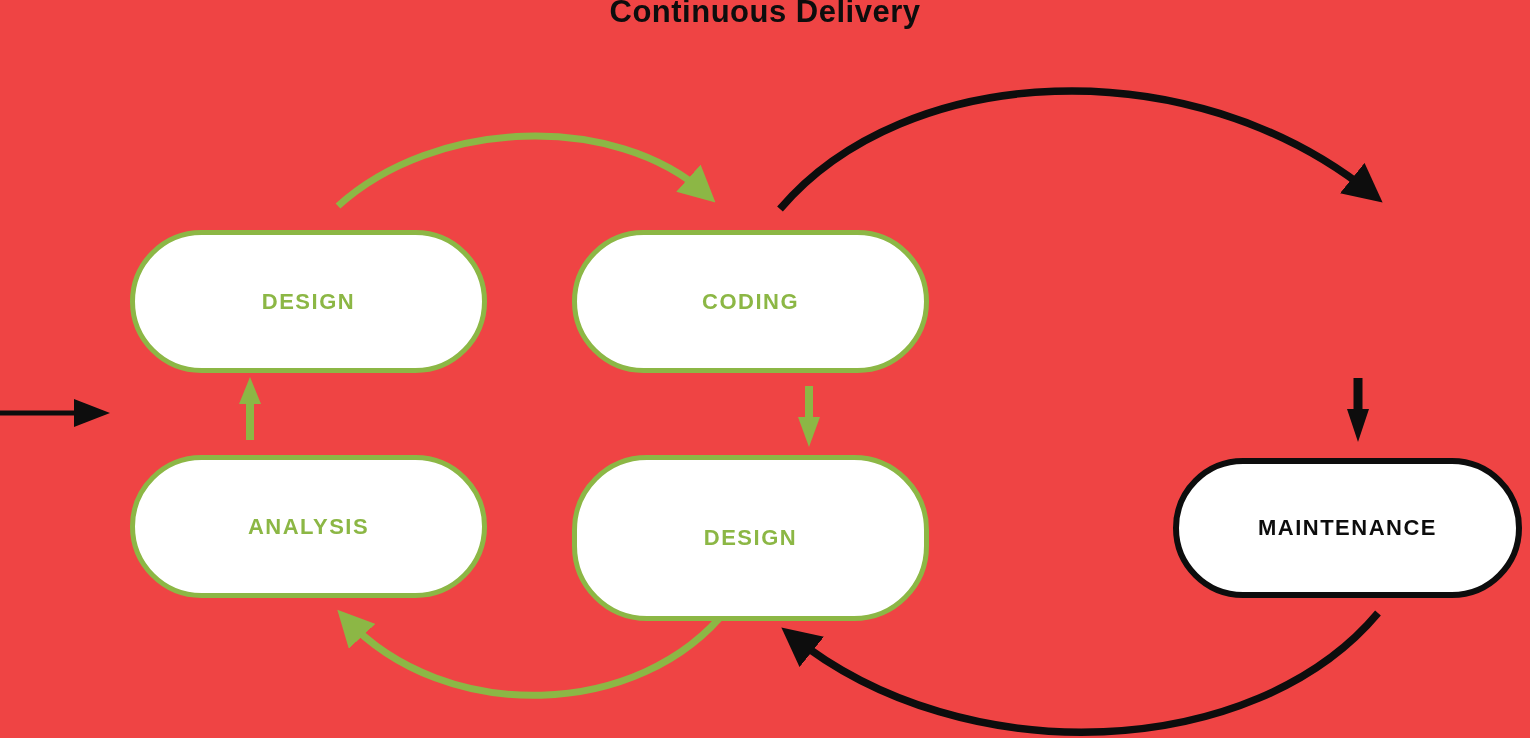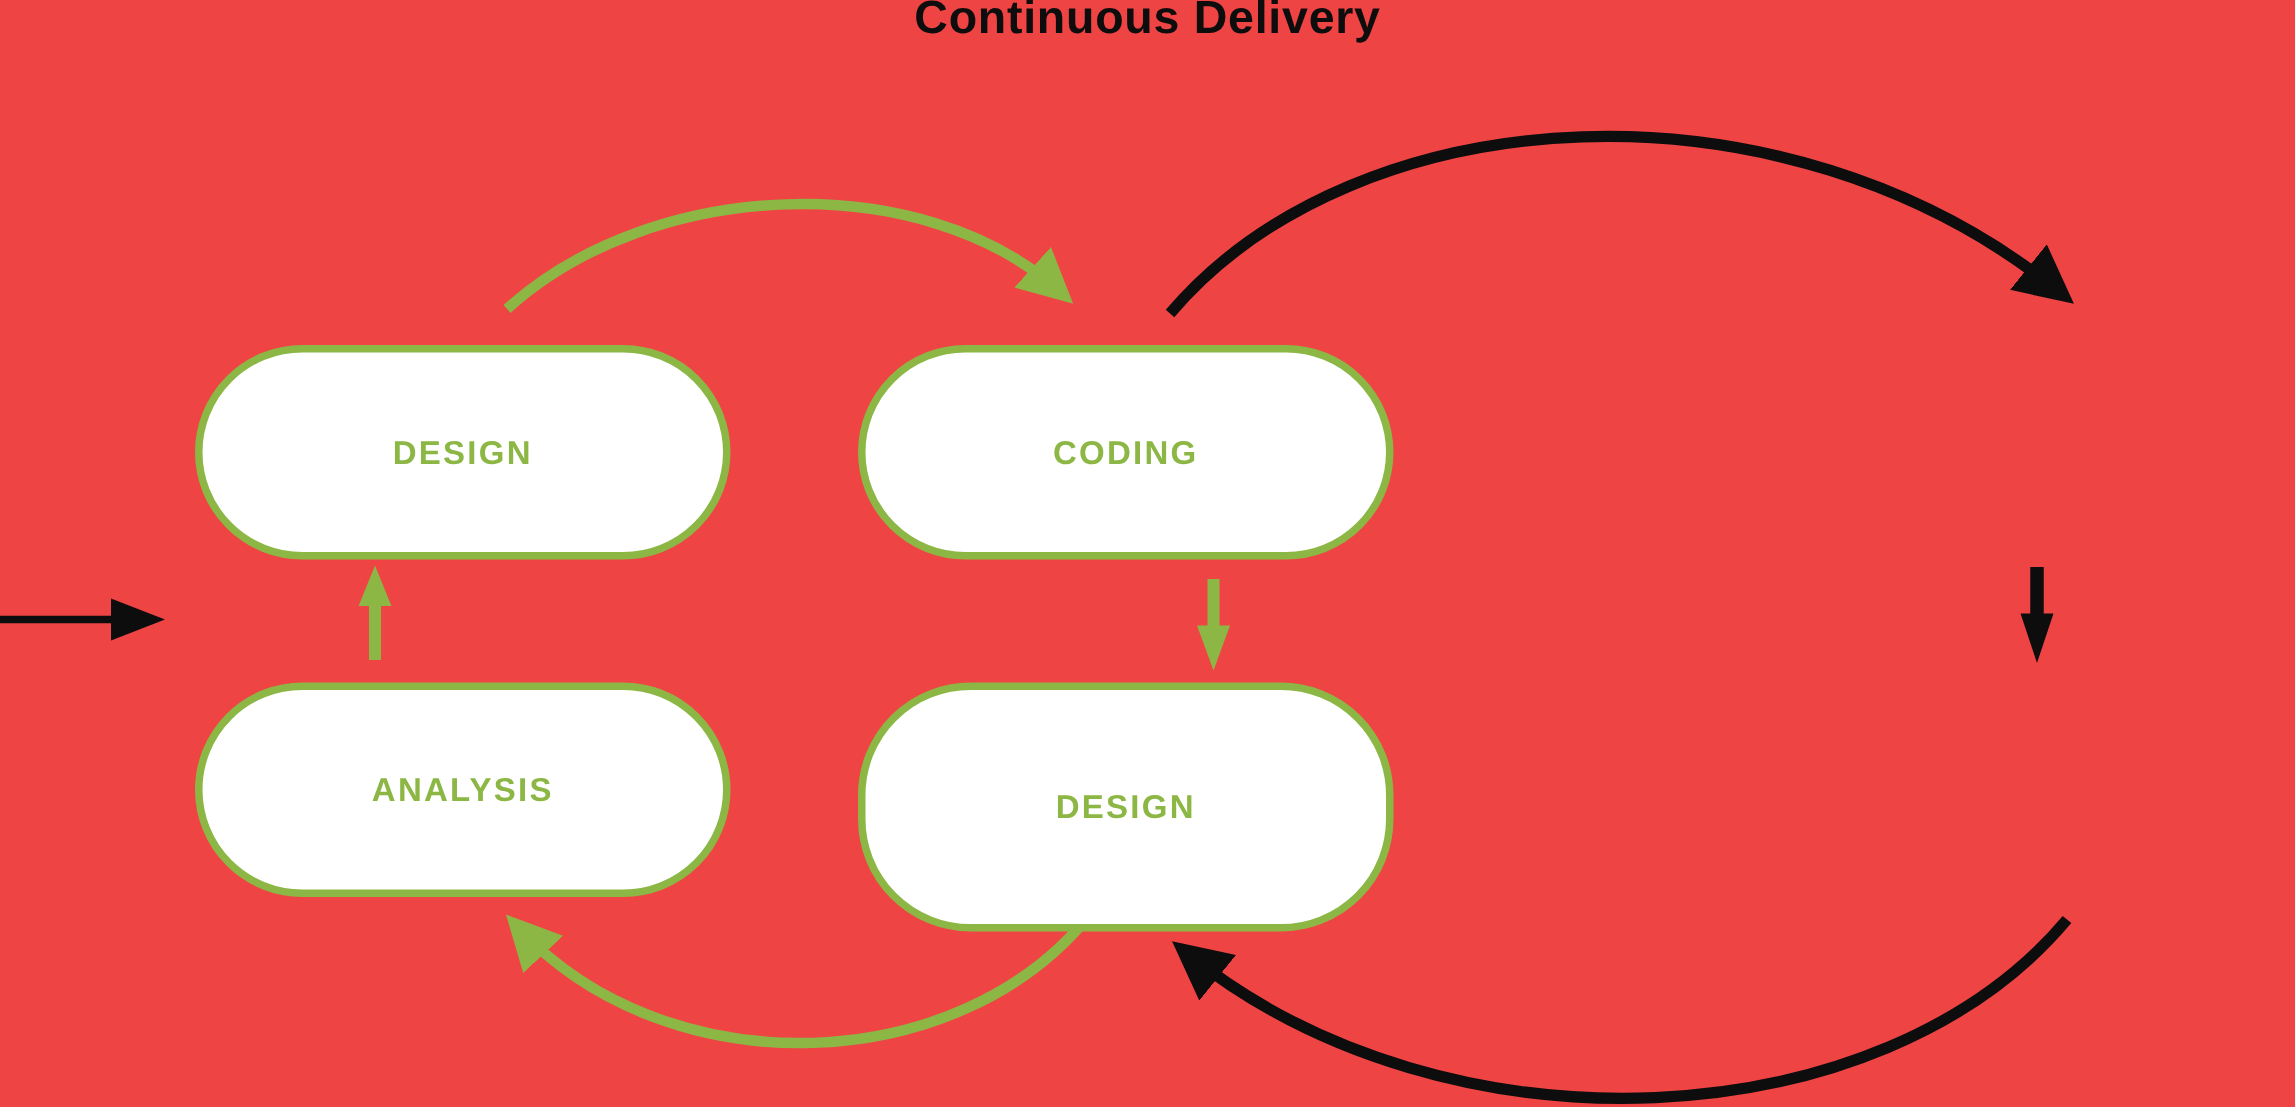--- a/index.html
+++ b/index.html
@@ -119,14 +119,17 @@
 
   <div class="node green" id="node-coding">
     <span>CODING</span>
   </div>
 
   <div class="node green" id="node-design">
     <span>DESIGN</span>
   </div>
 
 
+  <div class="node black" id="node-maintenance">
+    <span>MAINTENANCE</span>
+  </div>
 
 </div>
 
 </body></html>

